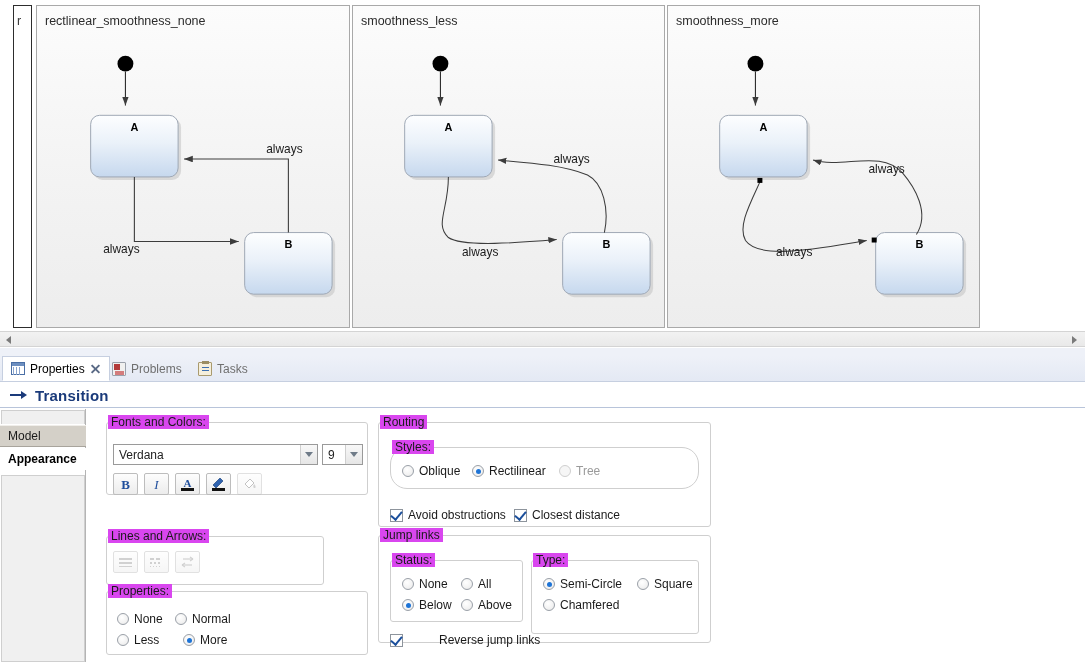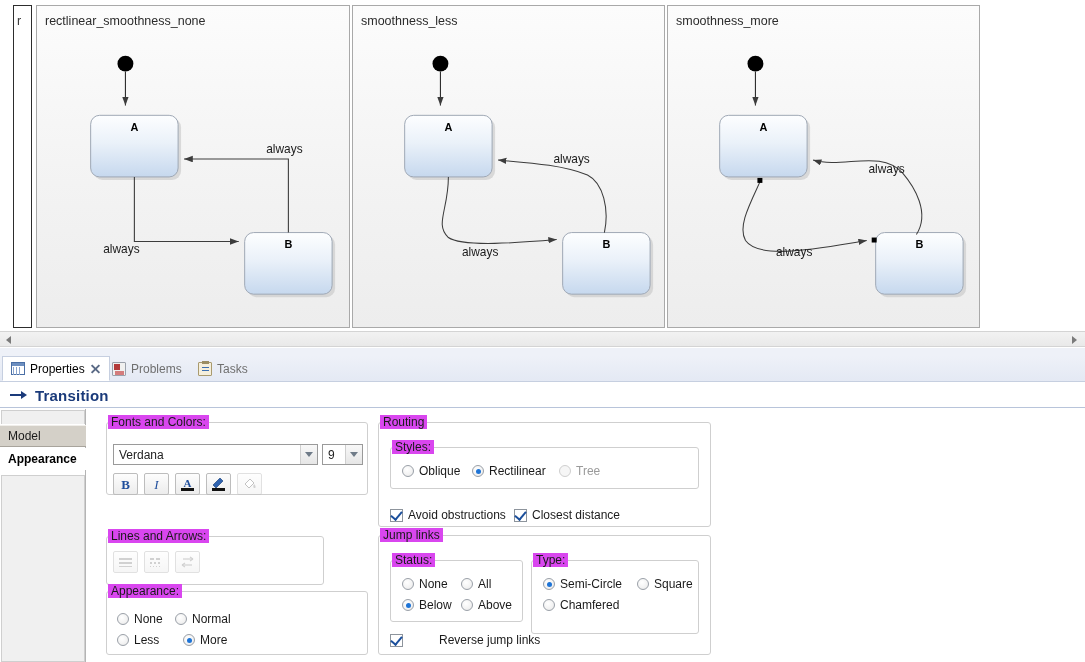--- a/index.html
+++ b/index.html
@@ -107,22 +107,22 @@
   #prop-content{position:absolute;left:87px;top:53px;width:998px;height:253px;background:#ffffff;}
 
   
   .grp{position:absolute;border:1px solid #cfcfcf;border-radius:3px;box-sizing:border-box;}
   .grp > .grp-title{position:absolute;top:-8px;left:1px;background:#d946ef;padding:0 3px;font-size:12px;color:#1a1a1a;white-space:nowrap;}
 
   #grp-fonts{left:19px;top:13px;width:262px;height:73px;}
   #grp-lines{left:19px;top:127px;width:218px;height:49px;}
   #grp-smooth{left:19px;top:182px;width:262px;height:64px;}
   #grp-routing{left:291px;top:13px;width:333px;height:105px;}
-  #grp-styles{left:303px;top:38px;width:309px;height:42px;}
-  #grp-jump{left:291px;top:126px;width:333px;height:120px;}
+  #grp-styles{left:303px;top:38px;width:309px;height:42px;border-radius:17px;}
+  #grp-jump{left:291px;top:126px;width:333px;height:108px;}
   #grp-status{left:303px;top:151px;width:133px;height:62px;}
   #grp-type{left:444px;top:151px;width:168px;height:74px;}
 
   
   .combo{position:absolute;border:1px solid #9a9a9a;background:#ffffff;box-sizing:border-box;height:21px;display:flex;align-items:center;}
   .combo .cval{font-size:12px;color:#222;padding-left:5px;white-space:nowrap;flex:1;overflow:hidden;}
   .combo .cbtn{width:17px;height:19px;margin-right:0px;background:linear-gradient(180deg,#f8f8f8 0%,#e6e6e6 100%);border-left:1px solid #cfcfcf;display:flex;align-items:center;justify-content:center;box-sizing:border-box;}
   .caret{width:0;height:0;border-left:4px solid transparent;border-right:4px solid transparent;border-top:5px solid #6f7b88;}
   #combo-font{left:6px;top:21px;width:205px;}
   #combo-size{left:215px;top:21px;width:41px;}
@@ -402,21 +402,21 @@
           <svg width="17" height="14" viewBox="0 0 17 14">
             <path d="M4,4 L14,4" stroke="#9a9a9a" stroke-width="1.2" fill="none"></path>
             <path d="M14,4 L11,2 M14,4 L11,6" stroke="#9a9a9a" stroke-width="1.1" fill="none"></path>
             <path d="M13,10 L3,10" stroke="#9a9a9a" stroke-width="1.2" fill="none"></path>
             <path d="M3,10 L6,8 M3,10 L6,12" stroke="#9a9a9a" stroke-width="1.1" fill="none"></path>
           </svg>
         </div>
       </div>
 
       <div id="grp-smooth" class="grp">
-        <span class="grp-title">Appearance:</span>
+        <span class="grp-title">Properties:</span>
         <label id="sm-none" class="opt">
           <span class="radio"></span>
           <span>None</span>
         </label>
         <label id="sm-normal" class="opt">
           <span class="radio"></span>
           <span>Normal</span>
         </label>
         <label id="sm-less" class="opt">
           <span class="radio"></span>

